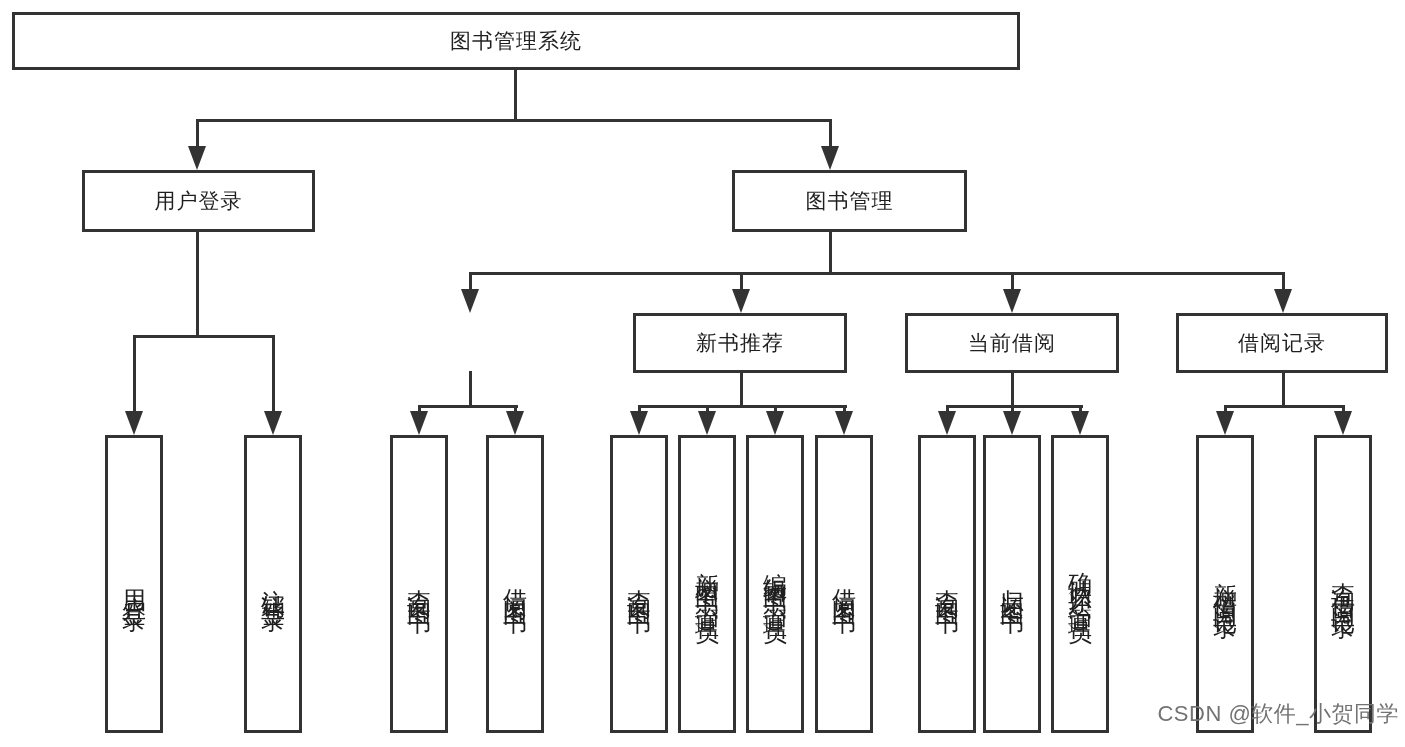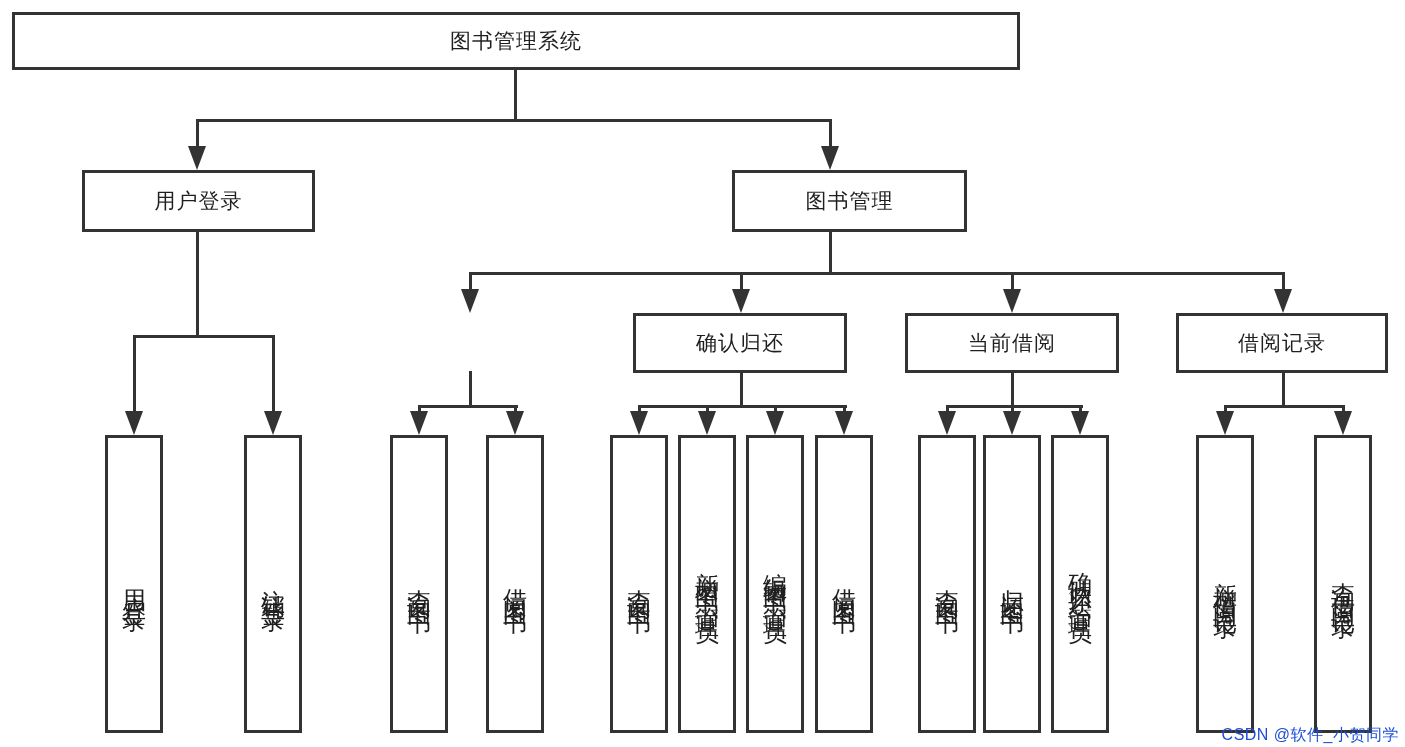--- a/index.html
+++ b/index.html
@@ -42,23 +42,23 @@
   .h{height:3px;}
   
   .ah{
     position:absolute;width:0;height:0;
     border-left:9px solid transparent;
     border-right:9px solid transparent;
     border-top:24px solid var(--line);
   }
   .watermark{
     position:absolute;
-    right:6px;bottom:1px;
-    font-size:16px;
-    color:#1d4ed8;
+    right:6px;bottom:18px;
+    font-size:22px;
+    color:#737373;
     letter-spacing:0.5px;
     z-index:5;
   }
 </style>
 </head>
 <body>
 
 <div id="canvas">
 
   <div class="node hnode" style="left:12px;top:12px;width:1008px;height:58px;">
@@ -91,21 +91,21 @@
   <i class="v" style="left:469px;top:272px;height:19px;"></i>
   <i class="ah" style="left:461px;top:289px;"></i>
   <i class="v" style="left:740px;top:272px;height:19px;"></i>
   <i class="ah" style="left:732px;top:289px;"></i>
   <i class="v" style="left:1011px;top:272px;height:19px;"></i>
   <i class="ah" style="left:1003px;top:289px;"></i>
   <i class="v" style="left:1282px;top:272px;height:19px;"></i>
   <i class="ah" style="left:1274px;top:289px;"></i>
 
   <div class="node hnode" style="left:633px;top:313px;width:214px;height:60px;">
-    <span>确认归还</span>
+    <span>新书推荐</span>
   </div>
   <div class="node hnode" style="left:905px;top:313px;width:214px;height:60px;">
     <span>当前借阅</span>
   </div>
   <div class="node hnode" style="left:1176px;top:313px;width:212px;height:60px;">
     <span>借阅记录</span>
   </div>
 
   <i class="v" style="left:469px;top:371px;height:37px;"></i>
   <i class="v" style="left:740px;top:371px;height:37px;"></i>

